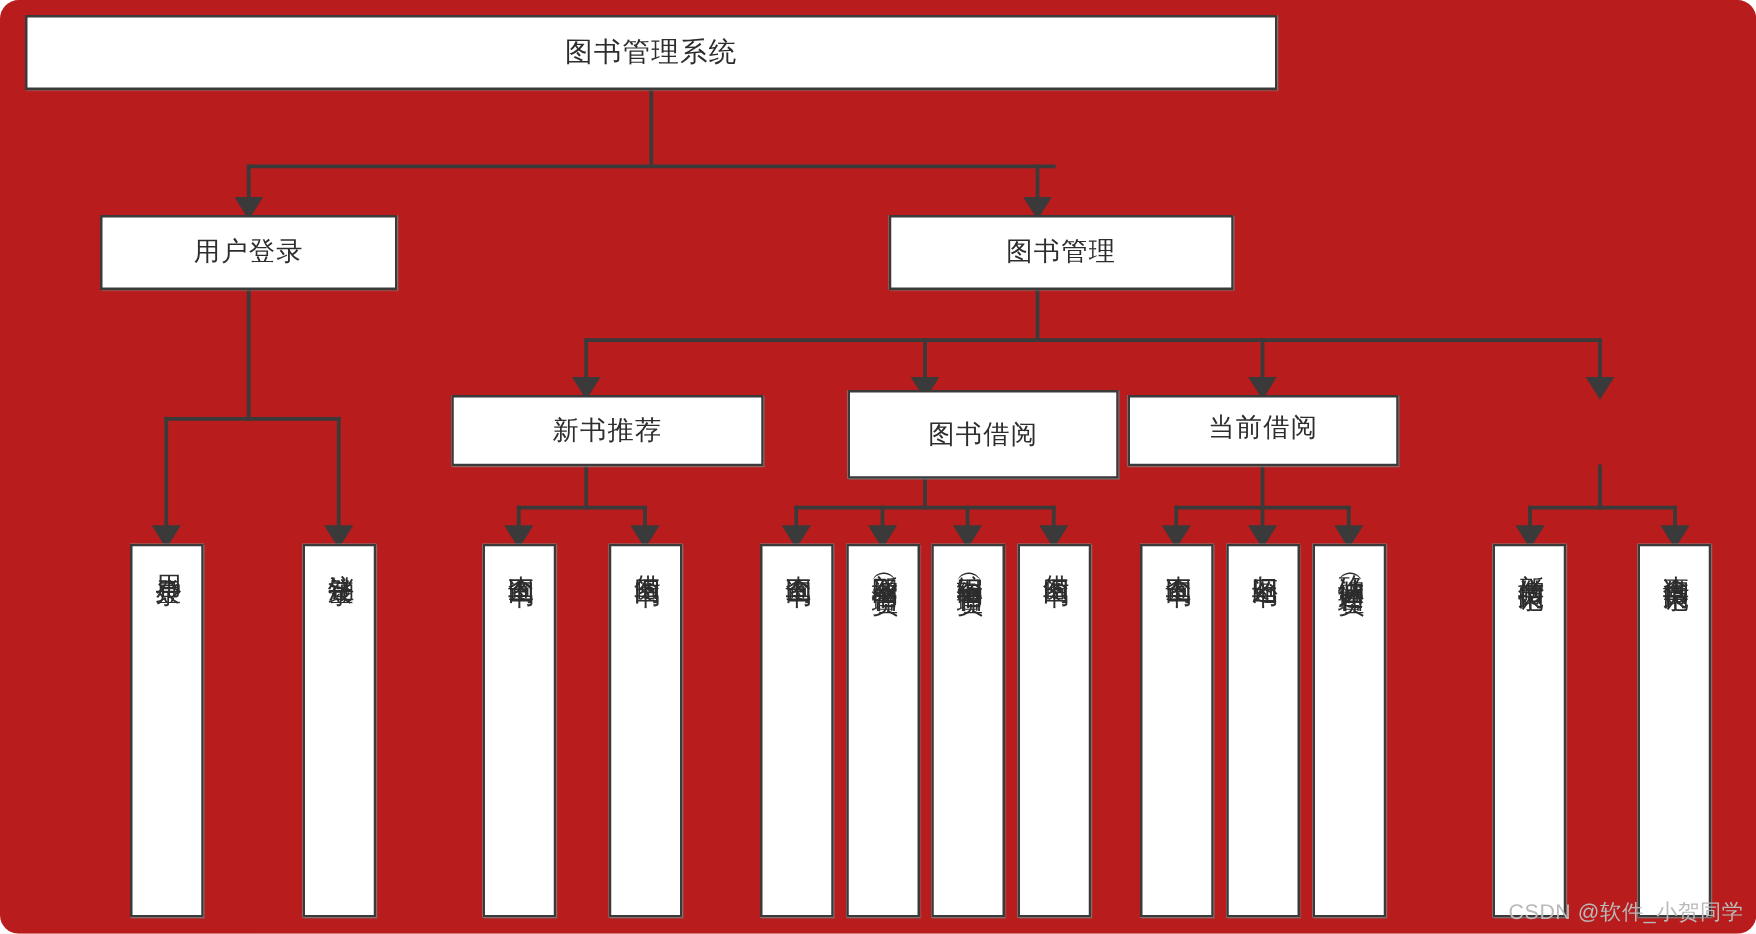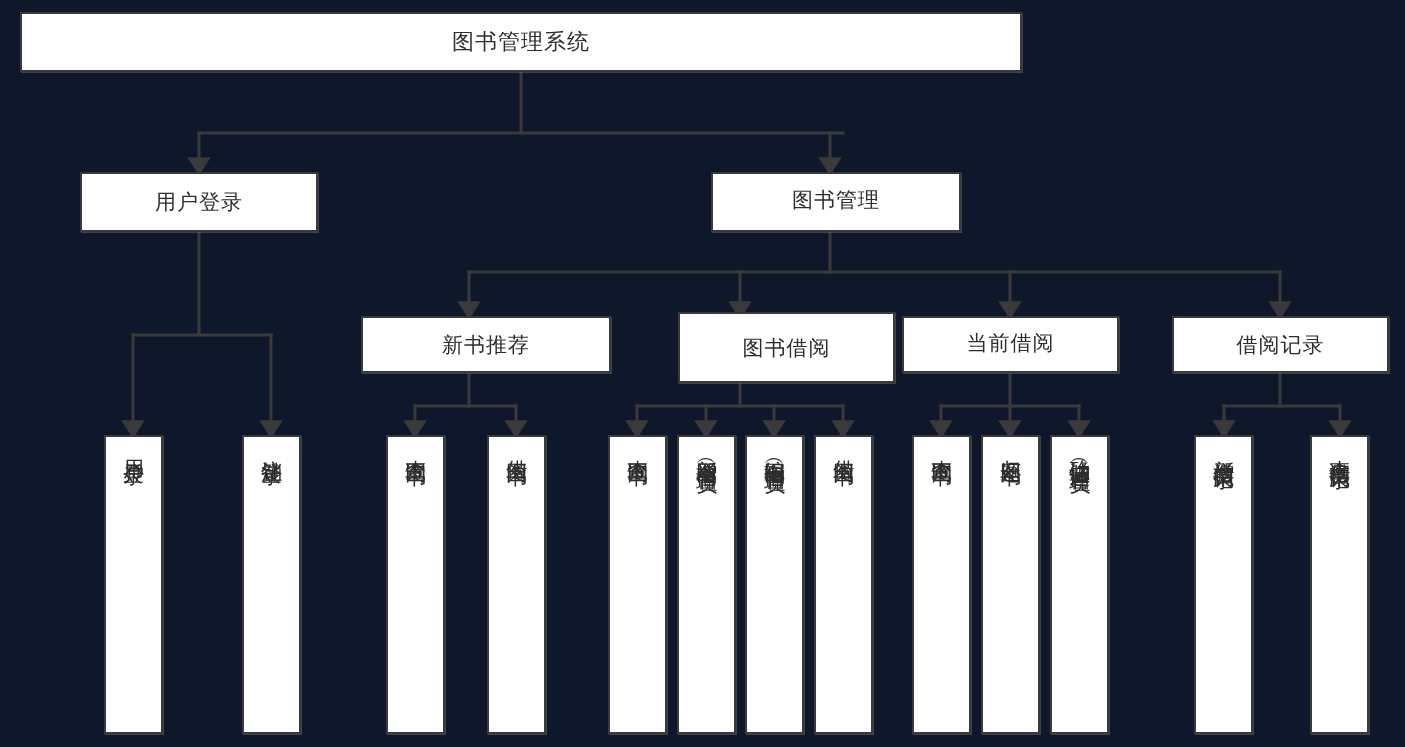--- a/index.html
+++ b/index.html
@@ -9,22 +9,23 @@
     background: #ffffff;
   }
   body {
     font-family: "Liberation Sans", "DejaVu Sans", sans-serif;
     color: #2b2b2b;
   }
   #diagram-root {
     position: relative;
     width: 1405px;
     height: 747px;
-    background: #0f172a;
+    background: #b91c1c;
     overflow: hidden;
+    border-radius: 15px;
   }
   #edge-layer {
     position: absolute;
     left: 0;
     top: 0;
     width: 1405px;
     height: 747px;
     pointer-events: none;
   }
   .node {
@@ -129,36 +130,33 @@
     </g>
   </svg>
 
   <div class="node level-0" style="left:20px; top:12px; width:1002px; height:60px;">
     <span class="node-label">图书管理系统</span>
   </div>
 
   <div class="node level-1" style="left:80px; top:172px; width:238px; height:60px;">
     <span class="node-label">用户登录</span>
   </div>
-  <div class="node level-1" style="left:711px; top:172px; width:250px; height:60px;font-family:Liberation Mono, monospace;">
+  <div class="node level-1" style="left:711px; top:172px; width:276px; height:60px;">
     <span class="node-label">图书管理</span>
   </div>
 
   <div class="node level-2" style="left:361px; top:316px; width:250px; height:57px;">
     <span class="node-label">新书推荐</span>
   </div>
   <div class="node level-2" style="left:632px; top:312px; width:217px; height:71px;margin-left:46px;">
     <span class="node-label">图书借阅</span>
   </div>
   <div class="node level-2" style="left:902px; top:316px; width:217px; height:57px;font-family:Liberation Mono, monospace;">
     <span class="node-label">当前借阅</span>
   </div>
-  <div class="node level-2" style="left:1172px; top:316px; width:217px; height:57px;">
-    <span class="node-label">借阅记录</span>
-  </div>
 
   <div class="node leaf" style="left:104px; top:435px; width:59px; height:299px;">
     <span class="node-label">用户登录</span>
   </div>
   <div class="node leaf" style="left:242px; top:435px; width:59px; height:299px;">
     <span class="node-label">注销登录</span>
   </div>
 
   <div class="node leaf" style="left:386px; top:435px; width:59px; height:299px;">
     <span class="node-label">查询图书</span>
@@ -190,14 +188,15 @@
     <span class="node-label">确认归还（管理员）</span>
   </div>
 
   <div class="node leaf" style="left:1194px; top:435px; width:59px; height:299px;">
     <span class="node-label">新增借阅记录</span>
   </div>
   <div class="node leaf" style="left:1310px; top:435px; width:59px; height:299px;">
     <span class="node-label">查询借阅记录</span>
   </div>
 
+  <div id="watermark">CSDN @软件_小贺同学</div>
 
 </div>
 
 </body></html>

